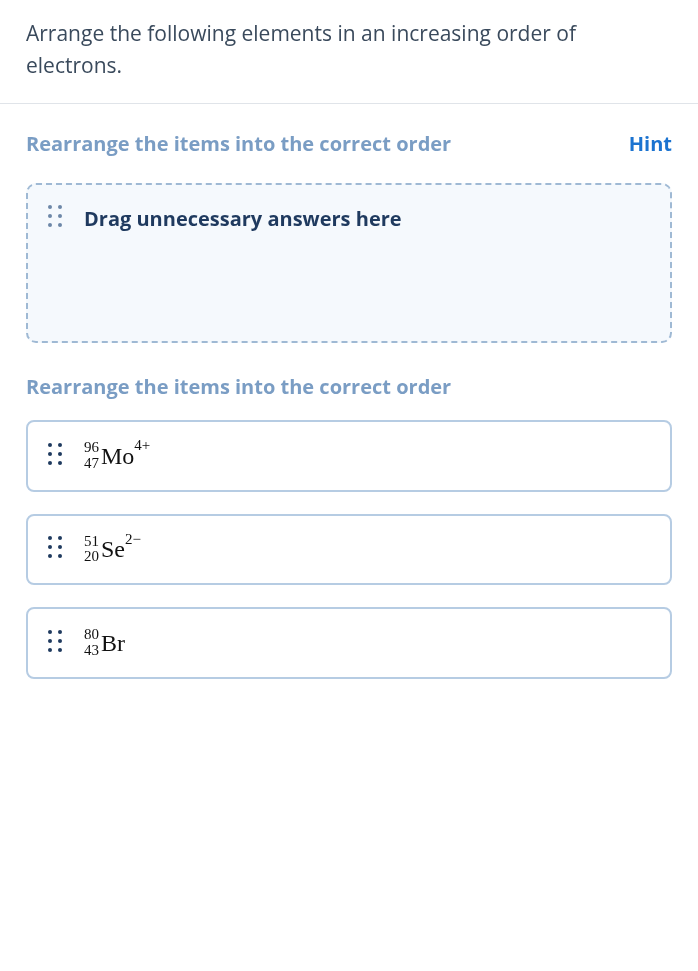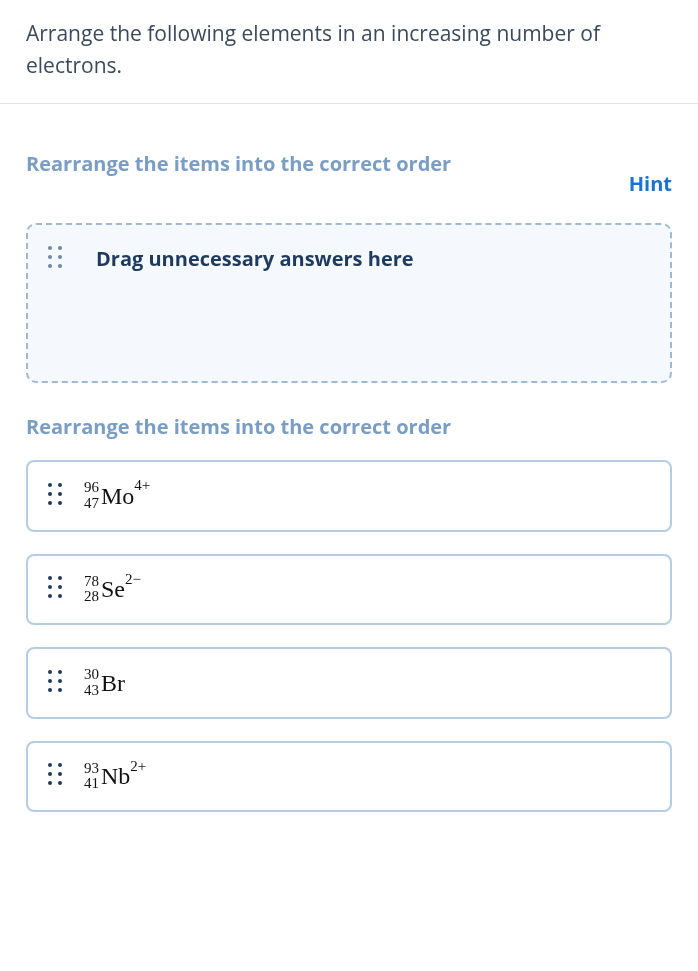--- a/index.html
+++ b/index.html
@@ -31,34 +31,33 @@
   .section-title {
     font-size: 20px;
     font-weight: 700;
     color: #7a9dc4;
   }
   .hint-link {
     font-size: 20px;
     font-weight: 700;
     color: #1b73d0;
     cursor: pointer;
-    margin-top: 40px;
   }
   .drop-zone {
     border: 2px dashed #9fb9d4;
     border-radius: 10px;
     background: #f5f9fd;
     padding: 20px 20px;
     min-height: 160px;
     margin-bottom: 10px;
   }
   .drop-zone-inner {
     display: flex;
-    align-items: flex-end;
-    gap: 32px;
+    align-items: flex-start;
+    gap: 20px;
   }
   .drop-label {
     font-size: 20px;
     font-weight: 700;
     color: #1f3a5f;
   }
   .section2 {
     padding: 20px 26px 0 26px;
   }
   .section2-title {
@@ -118,21 +117,21 @@
     font-size: 15px;
     vertical-align: super;
     position: relative;
     top: -10px;
   }
 </style>
 </head>
 <body>
 
 <div class="question-block">
-  <p class="question-text">Arrange the following elements in an increasing number of electrons.</p>
+  <p class="question-text">Arrange the following elements in an increasing order of electrons.</p>
 </div>
 
 <div class="section">
   <div class="section-header">
     <div class="section-title">Rearrange the items into the correct order</div>
     <div class="hint-link">Hint</div>
   </div>
 
   <div class="drop-zone">
     <div class="drop-zone-inner">
@@ -175,59 +174,41 @@
     <div class="drag-handle">
       <span></span>
         <span></span>
         <span></span>
         <span></span>
         <span></span>
         <span></span>
     </div>
     <div class="chem">
       <span class="iso">
-        <span>78</span>
-        <span>28</span>
+        <span>51</span>
+        <span>20</span>
       </span>
       <span class="sym">Se</span>
       <span class="charge">2−</span>
     </div>
   </div>
 
   <div class="item-card">
     <div class="drag-handle">
       <span></span>
         <span></span>
         <span></span>
         <span></span>
         <span></span>
         <span></span>
     </div>
     <div class="chem">
       <span class="iso">
-        <span>30</span>
+        <span>80</span>
         <span>43</span>
       </span>
       <span class="sym">Br</span>
       <span class="charge"></span>
     </div>
   </div>
 
-  <div class="item-card">
-    <div class="drag-handle">
-      <span></span>
-        <span></span>
-        <span></span>
-        <span></span>
-        <span></span>
-        <span></span>
-    </div>
-    <div class="chem">
-      <span class="iso">
-        <span>93</span>
-        <span>41</span>
-      </span>
-      <span class="sym">Nb</span>
-      <span class="charge">2+</span>
-    </div>
-  </div>
 
 </div>
 
 </body></html>

